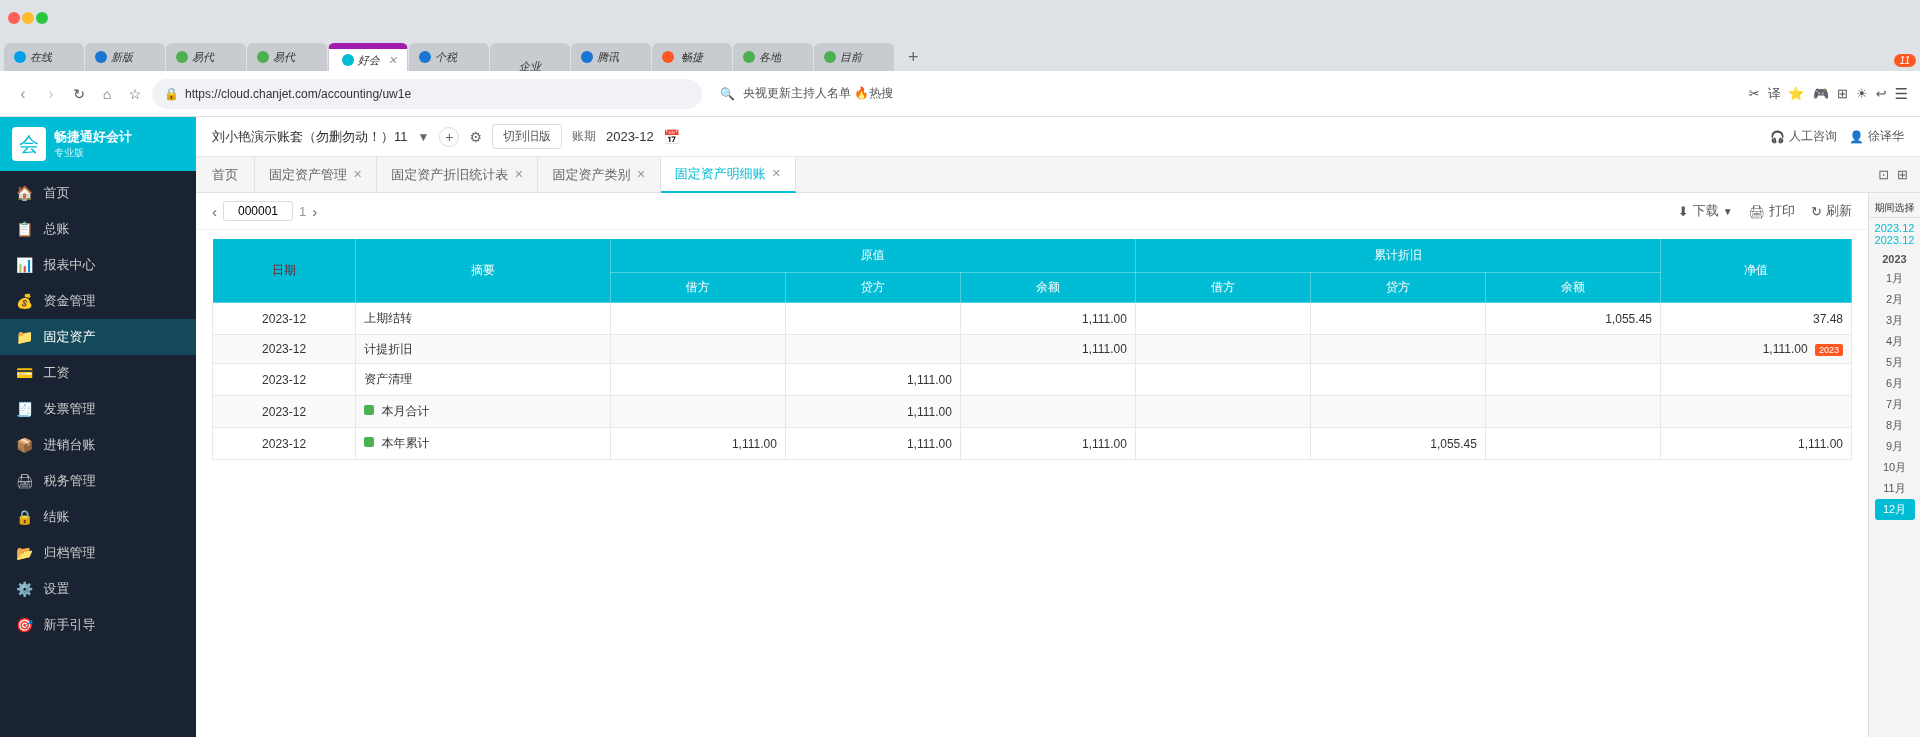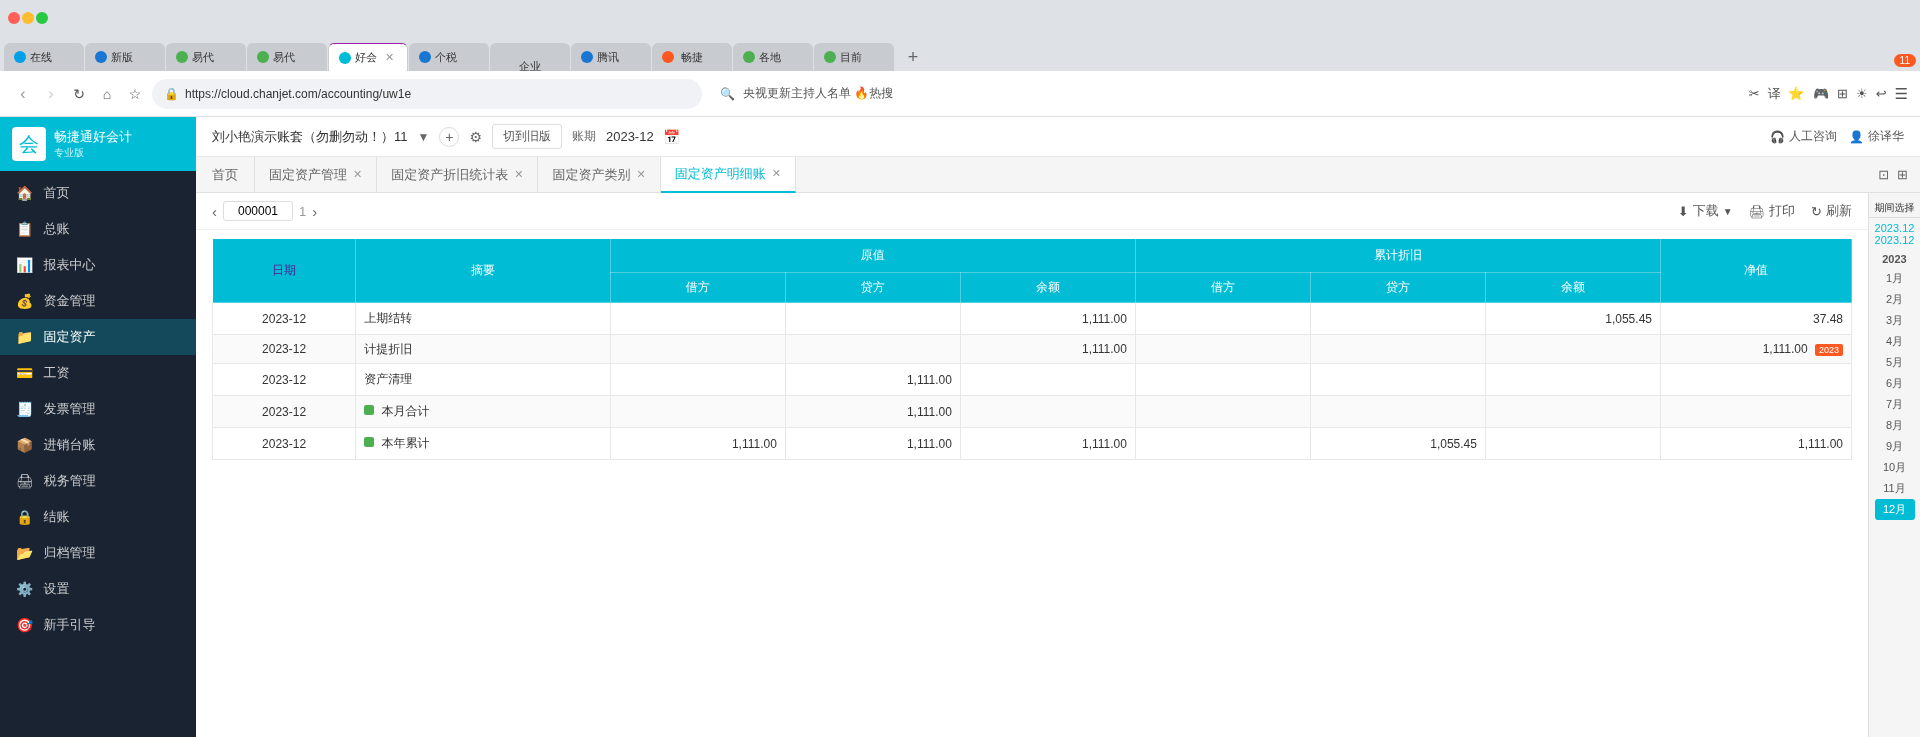--- a/index.html
+++ b/index.html
@@ -14,38 +14,38 @@
 <body>
 
 <div style="background:#dee1e6; height:35px; display:flex; align-items:center; padding:0 8px; gap:3px;">
   <div style="display:flex; align-items:center; gap:2px;">
     <div style="width:12px;height:12px;border-radius:50%;background:#ff5f57;"></div>
     <div style="width:12px;height:12px;border-radius:50%;background:#febc2e;"></div>
     <div style="width:12px;height:12px;border-radius:50%;background:#28c840;"></div>
   </div>
 </div>
 
-<div style="background:#dee1e6; height:36px; display:flex; align-items:flex-end; padding:0 4px; gap:1px; overflow:hidden;">
+<div style="background:#dee1e6; height:36px; display:flex; align-items:flex-end; padding:0 4px; gap:1px; overflow:hidden;font-style:italic;">
   <div style="display:flex;align-items:center;height:28px;padding:0 10px;border-radius:6px 6px 0 0;font-size:11px;gap:4px;background:#c8cbd0;color:#333;cursor:pointer;min-width:80px;">
     <span style="width:12px;height:12px;border-radius:50%;background:#00a0e9;display:inline-block;"></span>
     <span>在线</span>
   </div>
   <div style="display:flex;align-items:center;height:28px;padding:0 10px;border-radius:6px 6px 0 0;font-size:11px;gap:4px;background:#c8cbd0;color:#333;cursor:pointer;min-width:80px;">
     <span style="width:12px;height:12px;border-radius:50%;background:#1976d2;display:inline-block;"></span>
     <span>新版</span>
   </div>
   <div style="display:flex;align-items:center;height:28px;padding:0 10px;border-radius:6px 6px 0 0;font-size:11px;gap:4px;background:#c8cbd0;color:#333;cursor:pointer;min-width:80px;">
     <span style="width:12px;height:12px;border-radius:50%;background:#4caf50;display:inline-block;"></span>
     <span>易代</span>
   </div>
   <div style="display:flex;align-items:center;height:28px;padding:0 10px;border-radius:6px 6px 0 0;font-size:11px;gap:4px;background:#c8cbd0;color:#333;cursor:pointer;min-width:80px;">
     <span style="width:12px;height:12px;border-radius:50%;background:#4caf50;display:inline-block;"></span>
     <span>易代</span>
   </div>
-  <div style="display:flex;align-items:center;height:28px;padding:0 10px;border-radius:6px 6px 0 0;font-size:11px;gap:4px;background:#fff;color:#333;cursor:pointer;min-width:80px;border-top:1px solid #a21caf;border-left:1px solid #ccc;border-right:1px solid #ccc;">
+  <div style="display:flex;align-items:center;height:28px;padding:0 10px;border-radius:6px 6px 0 0;font-size:11px;gap:4px;background:#fff;color:#333;cursor:pointer;min-width:80px;border-top:6px solid #a21caf;border-left:1px solid #ccc;border-right:1px solid #ccc;justify-content:flex-end;">
     <span style="width:12px;height:12px;border-radius:50%;background:#00bcd4;display:inline-block;"></span>
     <span>好会</span>
     <span style="margin-left:4px;color:#999;font-size:11px;">✕</span>
   </div>
   <div style="display:flex;align-items:center;height:28px;padding:0 10px;border-radius:6px 6px 0 0;font-size:11px;gap:4px;background:#c8cbd0;color:#333;cursor:pointer;min-width:80px;">
     <span style="width:12px;height:12px;border-radius:50%;background:#1976d2;display:inline-block;"></span>
     <span>个税</span>
   </div>
   <div style="display:flex;align-items:center;height:28px;padding:0 10px;border-radius:6px 6px 0 0;font-size:11px;gap:16px;background:#c8cbd0;color:#333;cursor:pointer;min-width:80px;flex-direction:column;">
     <span style="width:12px;height:12px;border-radius:50%;background:#f44336;display:inline-block;"></span>
@@ -98,21 +98,21 @@
     <div style="font-size:15px;cursor:pointer;color:#555;">☰</div>
   </div>
 </div>
 
 <div style="display:flex; height:calc(737px - 117px);">
 
   <div style="width:196px;background:#1a2332;color:#fff;display:flex;flex-direction:column;flex-shrink:0;">
     <div style="background:#00bcd4;padding:10px 12px;display:flex;align-items:center;gap:8px;">
       <div style="width:34px;height:34px;background:#fff;border-radius:4px;display:flex;align-items:center;justify-content:center;font-size:20px;color:#00bcd4;">会</div>
       <div>
-        <div style="font-size:13px;font-weight:normal;color:#fff;">畅捷通好会计</div>
+        <div style="font-size:13px;font-weight:bold;color:#fff;">畅捷通好会计</div>
         <div style="font-size:10px;color:rgba(255,255,255,0.8);">专业版</div>
       </div>
     </div>
     <div style="flex:1;overflow-y:auto;padding:4px 0;">
       <div style="display:flex;align-items:center;padding:9px 16px;gap:10px;cursor:pointer;color:#ccc;font-size:13px;">
         <span style="font-size:14px;">🏠</span>
         <span>首页</span>
       </div>
       <div style="display:flex;align-items:center;padding:9px 16px;gap:10px;cursor:pointer;color:#ccc;font-size:13px;">
         <span style="font-size:14px;">📋</span>
@@ -239,21 +239,21 @@
               <span style="font-size:13px;">↻</span>
               <span>刷新</span>
             </div>
           </div>
         </div>
 
         <div style="flex:1;overflow:auto;padding:0 16px 16px;">
           <table style="width:100%;border-collapse:collapse;margin-top:8px;">
             <thead>
               <tr>
-                <th rowspan="2" style="background:#00bcd4;color:#4c1d95;text-align:center;padding:8px 6px;font-size:12px;border:1px solid rgba(255,255,255,0.3);width:90px;">日期</th>
+                <th rowspan="2" style="background:#00bcd4;color:#7f1d1d;text-align:center;padding:8px 6px;font-size:12px;border:1px solid rgba(255,255,255,0.3);width:90px;">日期</th>
                 <th rowspan="2" style="background:#00bcd4;color:#fff;text-align:center;padding:8px 6px;font-size:12px;border:1px solid rgba(255,255,255,0.3);width:160px;">摘要</th>
                 <th colspan="3" style="background:#00bcd4;color:#fff;text-align:center;padding:8px 6px;font-size:12px;border:1px solid rgba(255,255,255,0.3);">原值</th>
                 <th colspan="3" style="background:#00bcd4;color:#fff;text-align:center;padding:8px 6px;font-size:12px;border:1px solid rgba(255,255,255,0.3);">累计折旧</th>
                 <th rowspan="2" style="background:#00bcd4;color:#fff;text-align:center;padding:8px 6px;font-size:12px;border:1px solid rgba(255,255,255,0.3);width:120px;">净值</th>
               </tr>
               <tr>
                 <th style="background:#00bcd4;color:#fff;text-align:center;padding:6px;font-size:12px;border:1px solid rgba(255,255,255,0.3);width:110px;">借方</th>
                 <th style="background:#00bcd4;color:#fff;text-align:center;padding:6px;font-size:12px;border:1px solid rgba(255,255,255,0.3);width:110px;">贷方</th>
                 <th style="background:#00bcd4;color:#fff;text-align:center;padding:6px;font-size:12px;border:1px solid rgba(255,255,255,0.3);width:110px;">余额</th>
                 <th style="background:#00bcd4;color:#fff;text-align:center;padding:6px;font-size:12px;border:1px solid rgba(255,255,255,0.3);width:110px;">借方</th>

